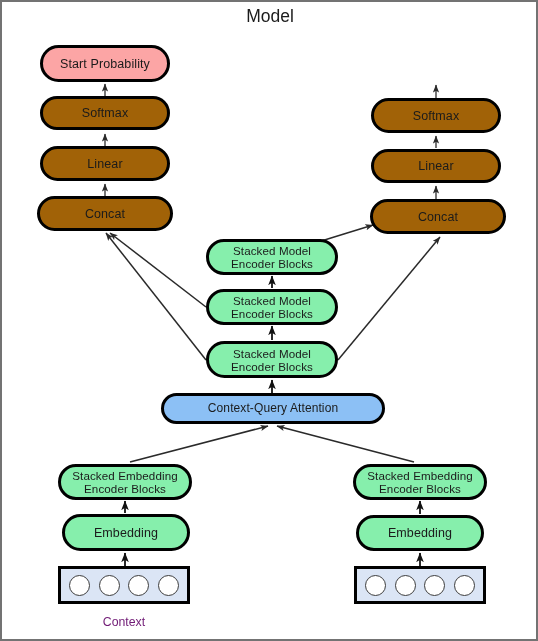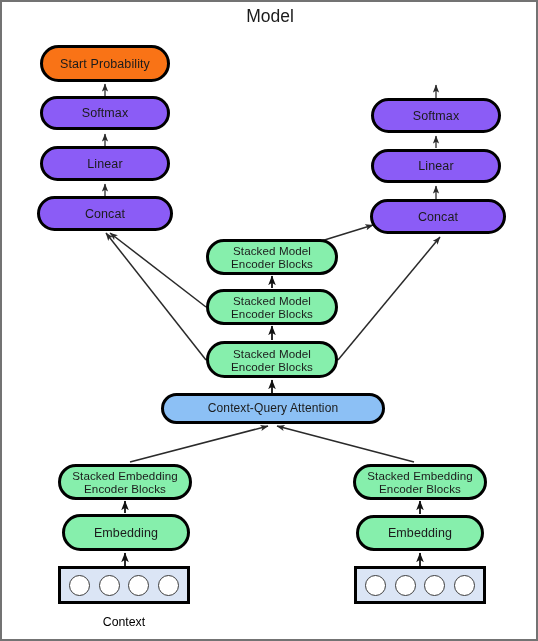--- a/index.html
+++ b/index.html
@@ -31,33 +31,33 @@
   .node {
     position: absolute;
     box-sizing: border-box;
     display: flex;
     align-items: center;
     justify-content: center;
     text-align: center;
     color: #1b1b1b;
     border: 3px solid #000000;
     border-radius: 999px;
-    background: #8b5cf6;
+    background: #a16207;
     line-height: 1.12;
     letter-spacing: 0.1px;
     z-index: 3;
   }
   .node.one-line {
     font-size: 12.5px;
   }
   .node.two-line {
     font-size: 11.6px;
   }
   .node.prob {
-    background: #f97316;
+    background: #fca5a5;
     font-size: 12.5px;
   }
   .node.attention {
     background: #8cc0f5;
     font-size: 12px;
   }
   .node.encoder {
     background: #86efac;
   }
   .node.embedding {
@@ -78,21 +78,21 @@
     width: 21px;
     height: 21px;
     border-radius: 50%;
     background: #ffffff;
     border: 1.6px solid #3d3d3d;
     box-sizing: border-box;
   }
   .caption {
     position: absolute;
     font-size: 12.3px;
-    color: #000000;
+    color: #701a75;
     text-align: center;
     z-index: 3;
   }
   .title {
     position: absolute;
     font-size: 17.5px;
     color: #1b1b1b;
     text-align: center;
     z-index: 3;
   }

